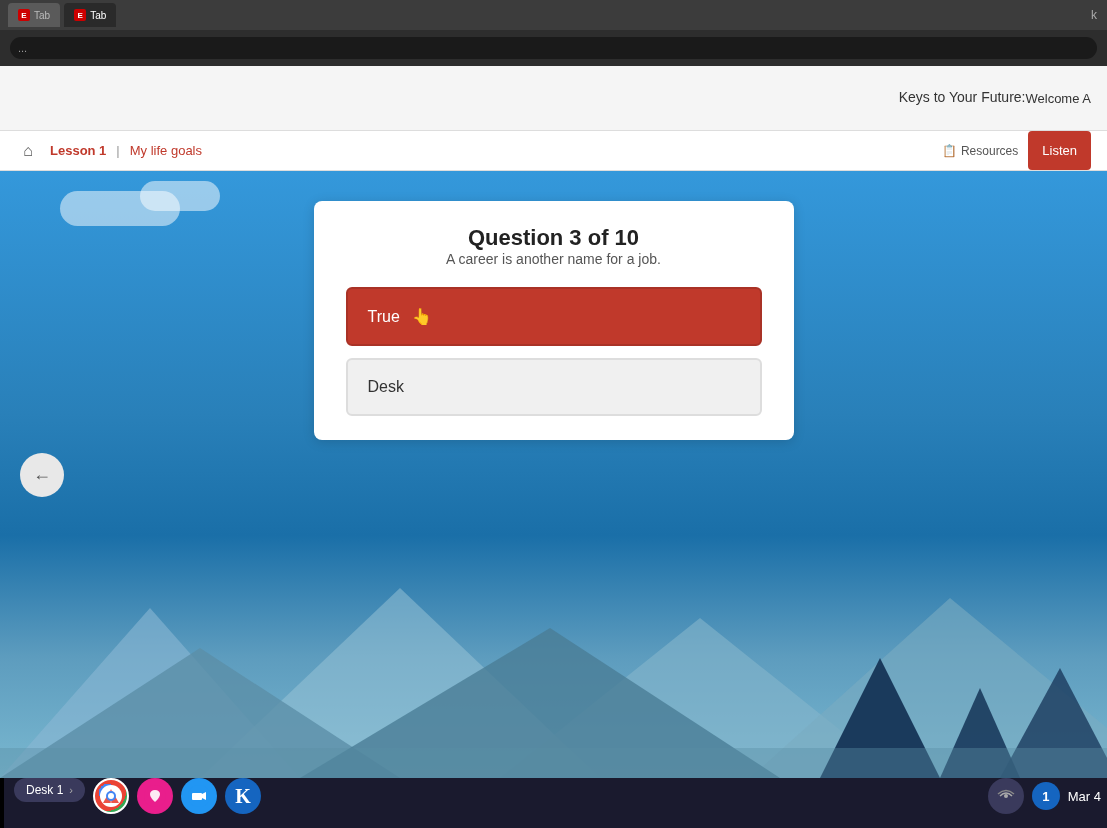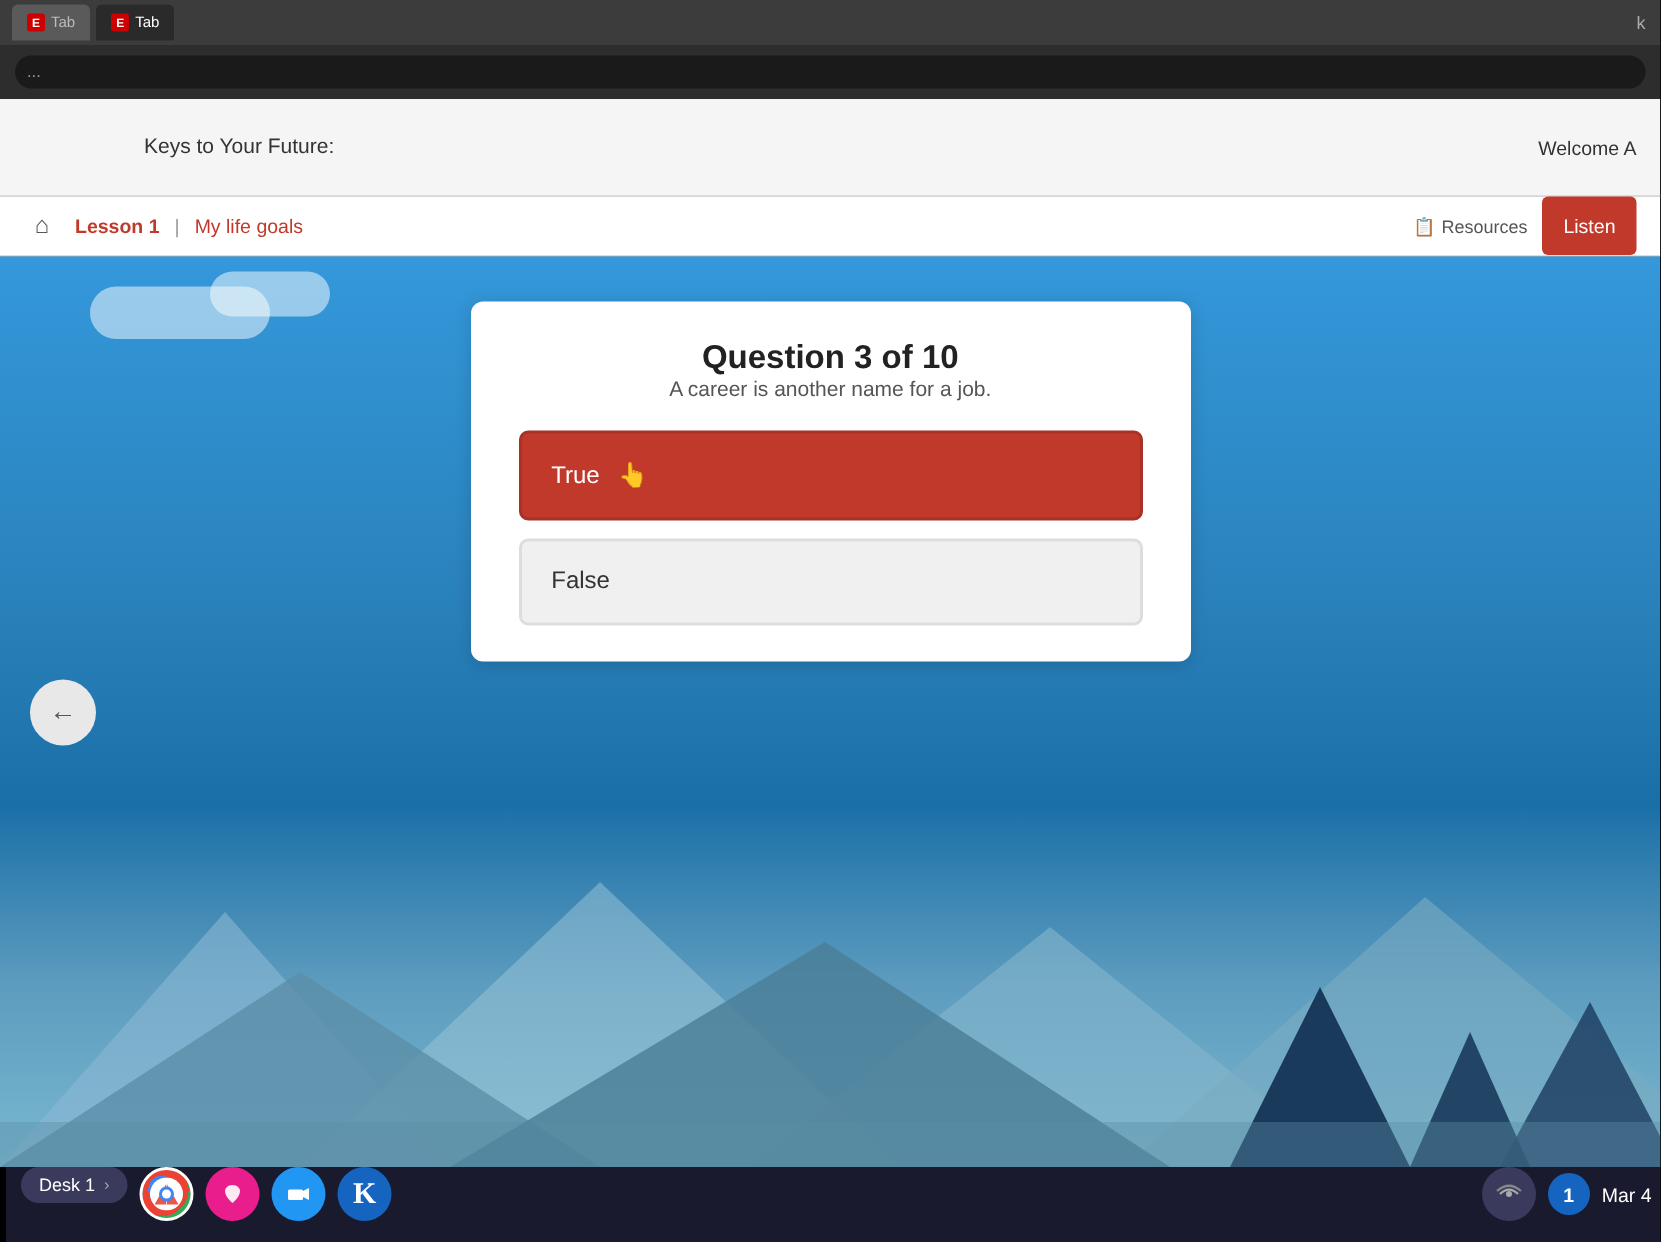--- a/index.html
+++ b/index.html
@@ -96,21 +96,21 @@
       width: 100%;
       background: #f5f5f5;
       border-bottom: 1px solid #ddd;
       padding: 8px 16px;
       display: flex;
       align-items: center;
       justify-content: space-between;
       height: 65px;
     }
     .app-title {
-      text-align: left;
+      text-align: right;
       flex: 1;
       font-size: 14px;
       color: #333;
       line-height: 1.4;
     }
     .app-title .main-title {
       font-weight: normal;
     }
     .app-title .sub-title {
       font-weight: bold;
@@ -423,21 +423,21 @@
 
     <div class="question-card">
       <div class="question-title">Question 3 of 10</div>
       <div class="question-text">A career is another name for a job.</div>
       <div class="answer-options">
         <button class="answer-btn selected">
           <span>True</span>
           <span style="margin-left:8px;">👆</span>
         </button>
         <button class="answer-btn unselected">
-          <span>False</span>
+          <span>Desk</span>
         </button>
       </div>
     </div>
 
     <svg class="mountains" viewBox="0 0 1107 250" preserveAspectRatio="none" xmlns="http://www.w3.org/2000/svg">
 
       <polygon points="0,250 150,80 300,250" fill="#8bb8d4" opacity="0.6"></polygon>
       <polygon points="200,250 400,60 600,250" fill="#9cc5d8" opacity="0.5"></polygon>
       <polygon points="500,250 700,90 900,250" fill="#85b5cc" opacity="0.6"></polygon>
       <polygon points="750,250 950,70 1107,200 1107,250" fill="#7aacc2" opacity="0.6"></polygon>

